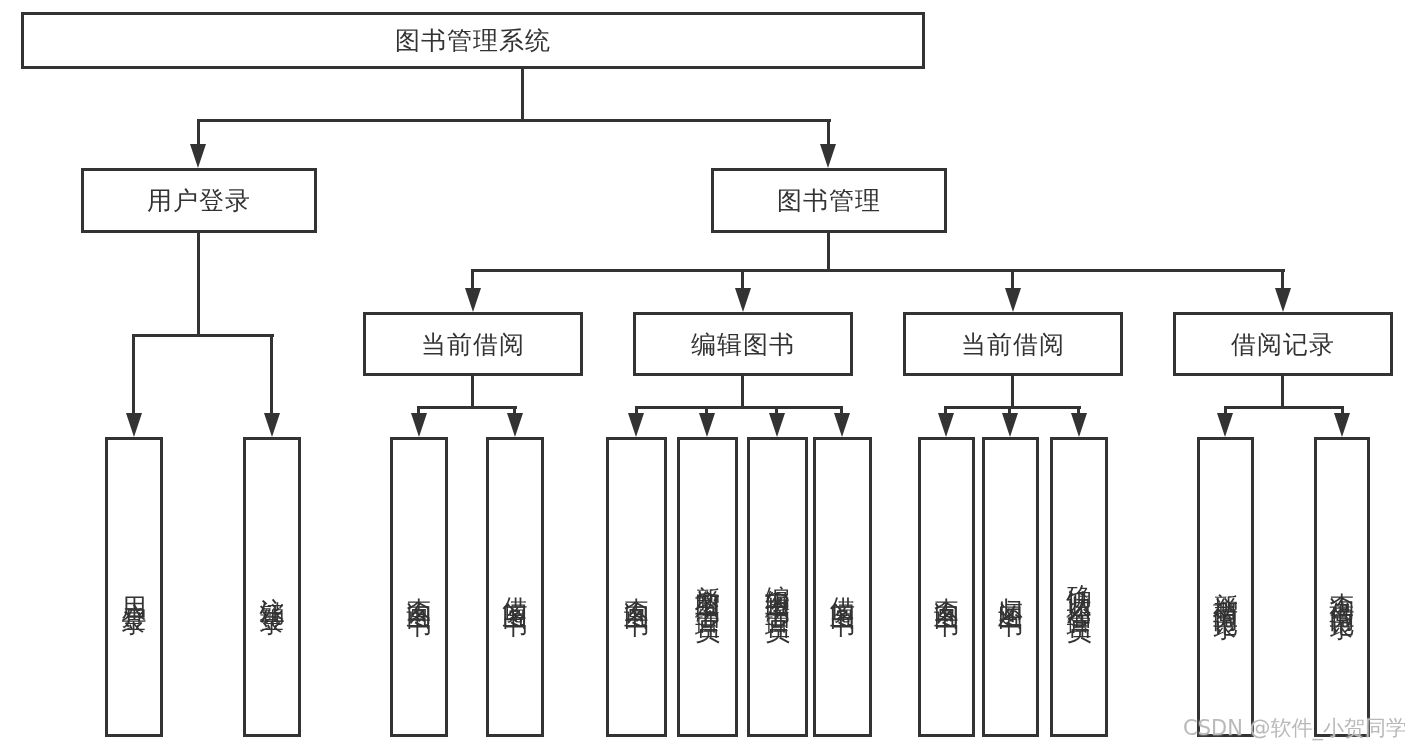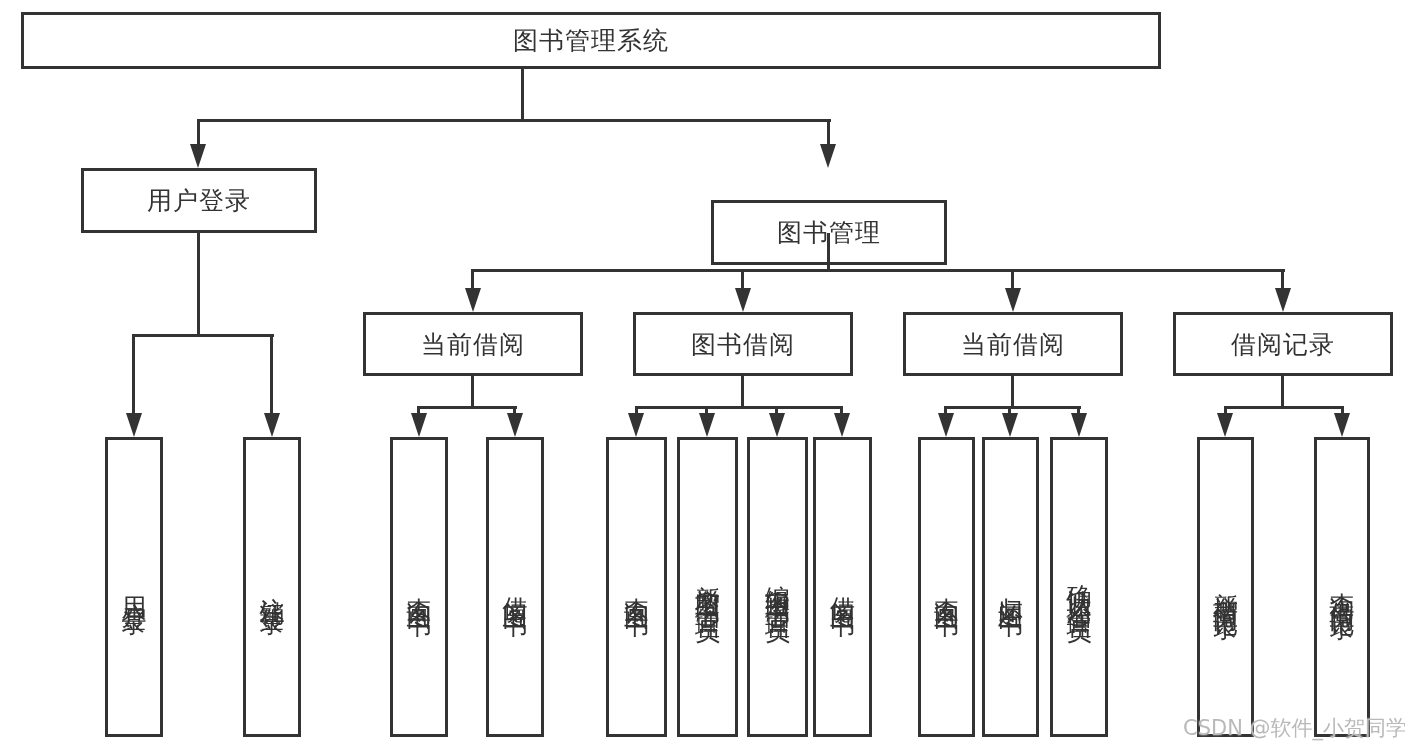--- a/index.html
+++ b/index.html
@@ -45,35 +45,35 @@
     text-shadow:0 0 2px #ffffff;
     z-index:10;
     white-space:nowrap;
   }
 </style>
 </head>
 <body>
 
 <div id="canvas">
 
-  <div class="box hbox" style="left:21px;top:12px;width:1140px;height:57px;">
+  <div class="box hbox" style="left:21px;top:12px;width:904px;height:57px;">
     <span>图书管理系统</span>
   </div>
 
   <div class="vline" style="left:521px;top:69px;width:3px;height:51px;"></div>
   <div class="hline" style="left:197px;top:119px;width:634px;height:3px;"></div>
   <div class="vline" style="left:197px;top:119px;width:3px;height:27px;"></div>
   <div class="vline" style="left:827px;top:119px;width:3px;height:27px;"></div>
   <div class="arrow" style="left:190px;top:144px;"></div>
   <div class="arrow" style="left:820px;top:144px;"></div>
 
   <div class="box hbox" style="left:81px;top:168px;width:236px;height:65px;">
     <span>用户登录</span>
   </div>
-  <div class="box hbox" style="left:711px;top:168px;width:236px;height:65px;margin-top:32px;">
+  <div class="box hbox" style="left:711px;top:168px;width:236px;height:65px;">
     <span>图书管理</span>
   </div>
 
   <div class="vline" style="left:197px;top:233px;width:3px;height:103px;"></div>
   <div class="hline" style="left:132px;top:334px;width:142px;height:3px;"></div>
   <div class="vline" style="left:132px;top:334px;width:3px;height:79px;"></div>
   <div class="vline" style="left:270px;top:334px;width:3px;height:79px;"></div>
   <div class="arrow" style="left:126px;top:413px;"></div>
   <div class="arrow" style="left:264px;top:413px;"></div>
 
@@ -85,21 +85,21 @@
   <div class="vline" style="left:1281px;top:269px;width:3px;height:21px;"></div>
   <div class="arrow" style="left:465px;top:288px;"></div>
   <div class="arrow" style="left:735px;top:288px;"></div>
   <div class="arrow" style="left:1005px;top:288px;"></div>
   <div class="arrow" style="left:1275px;top:288px;"></div>
 
   <div class="box hbox" style="left:363px;top:312px;width:220px;height:64px;">
     <span>当前借阅</span>
   </div>
   <div class="box hbox" style="left:633px;top:312px;width:220px;height:64px;">
-    <span>图书借阅</span>
+    <span>编辑图书</span>
   </div>
   <div class="box hbox" style="left:903px;top:312px;width:220px;height:64px;">
     <span>当前借阅</span>
   </div>
   <div class="box hbox" style="left:1173px;top:312px;width:220px;height:64px;">
     <span>借阅记录</span>
   </div>
 
   <div class="vline" style="left:471px;top:376px;width:3px;height:32px;"></div>
   <div class="hline" style="left:417px;top:406px;width:100px;height:3px;"></div>

